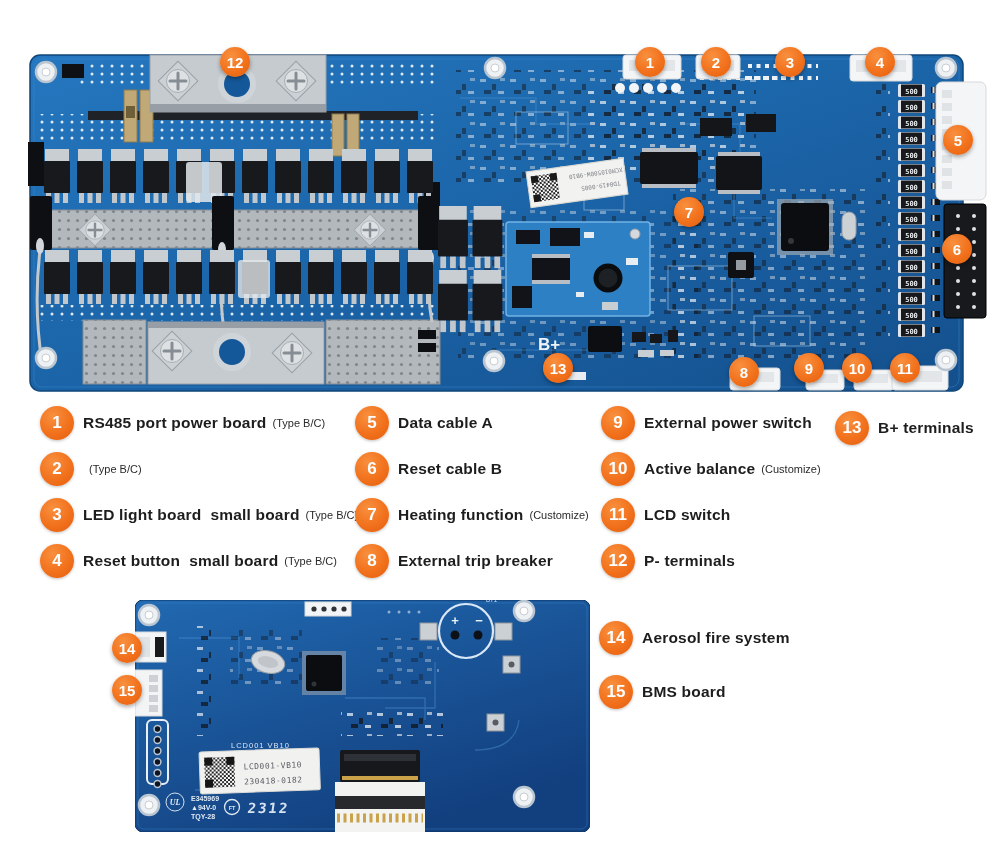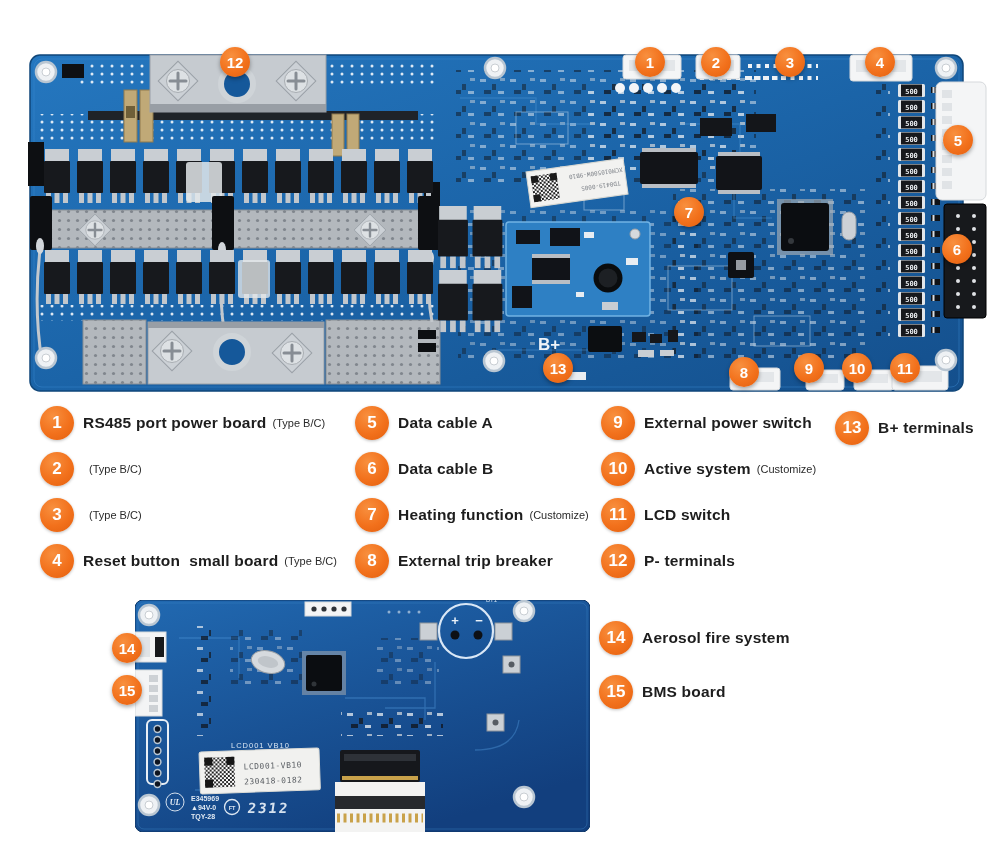--- a/index.html
+++ b/index.html
@@ -593,38 +593,39 @@
       <span class="lnum">1</span>
       <span class="llabel">RS485 port power board</span>
       <span class="lnote">(Type B/C)</span>
     </div>
     <div class="lrow">
       <span class="lnum">2</span>
       <span class="lnote">(Type B/C)</span>
     </div>
     <div class="lrow">
       <span class="lnum">3</span>
+      <span class="llabel">LED light board  small board</span>
       <span class="lnote">(Type B/C)</span>
     </div>
     <div class="lrow">
       <span class="lnum">4</span>
       <span class="llabel">Reset button  small board</span>
       <span class="lnote">(Type B/C)</span>
     </div>
   </div>
 
   <div class="legend-col" style="left:355px;top:406px;">
     <div class="lrow">
       <span class="lnum">5</span>
       <span class="llabel">Data cable A</span>
       <span class="lnote"></span>
     </div>
     <div class="lrow">
       <span class="lnum">6</span>
-      <span class="llabel">Data cable B</span>
+      <span class="llabel">Reset cable B</span>
       <span class="lnote"></span>
     </div>
     <div class="lrow">
       <span class="lnum">7</span>
       <span class="llabel">Heating function</span>
       <span class="lnote">(Customize)</span>
     </div>
     <div class="lrow">
       <span class="lnum">8</span>
       <span class="llabel">External trip breaker</span>
@@ -633,21 +634,21 @@
   </div>
 
   <div class="legend-col" style="left:601px;top:406px;">
     <div class="lrow">
       <span class="lnum">9</span>
       <span class="llabel">External power switch</span>
       <span class="lnote"></span>
     </div>
     <div class="lrow">
       <span class="lnum">10</span>
-      <span class="llabel">Active system</span>
+      <span class="llabel">Active balance</span>
       <span class="lnote">(Customize)</span>
     </div>
     <div class="lrow">
       <span class="lnum">11</span>
       <span class="llabel">LCD switch</span>
       <span class="lnote"></span>
     </div>
     <div class="lrow">
       <span class="lnum">12</span>
       <span class="llabel">P- terminals</span>

